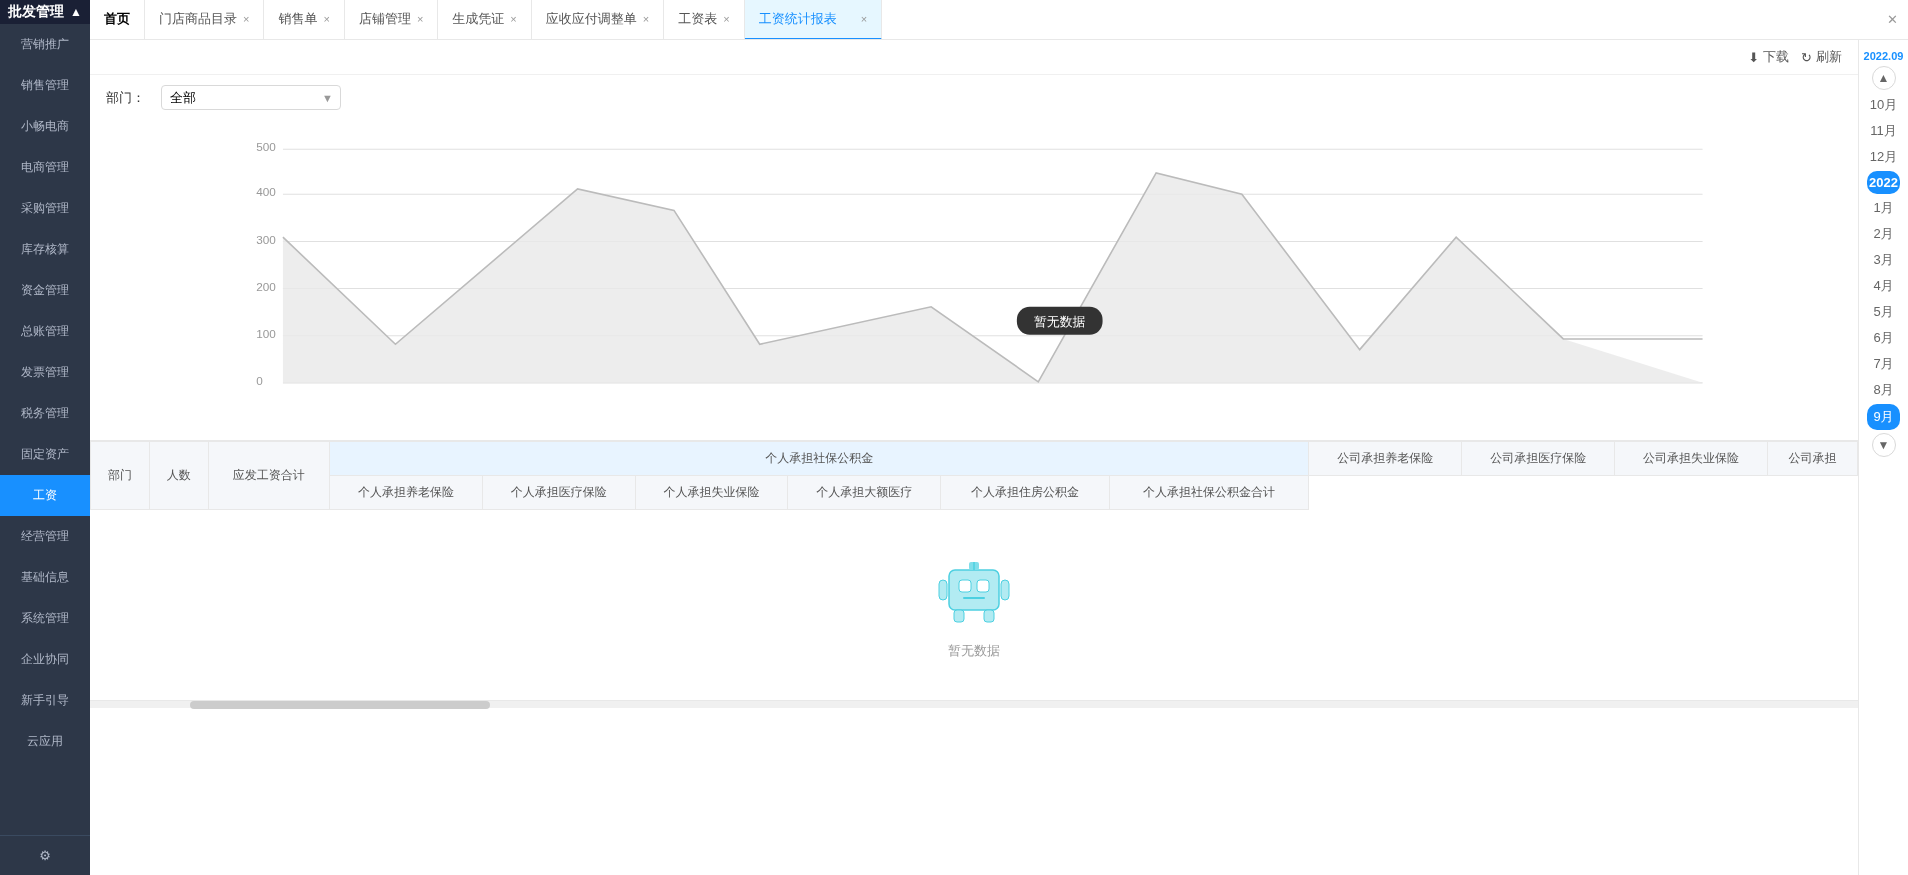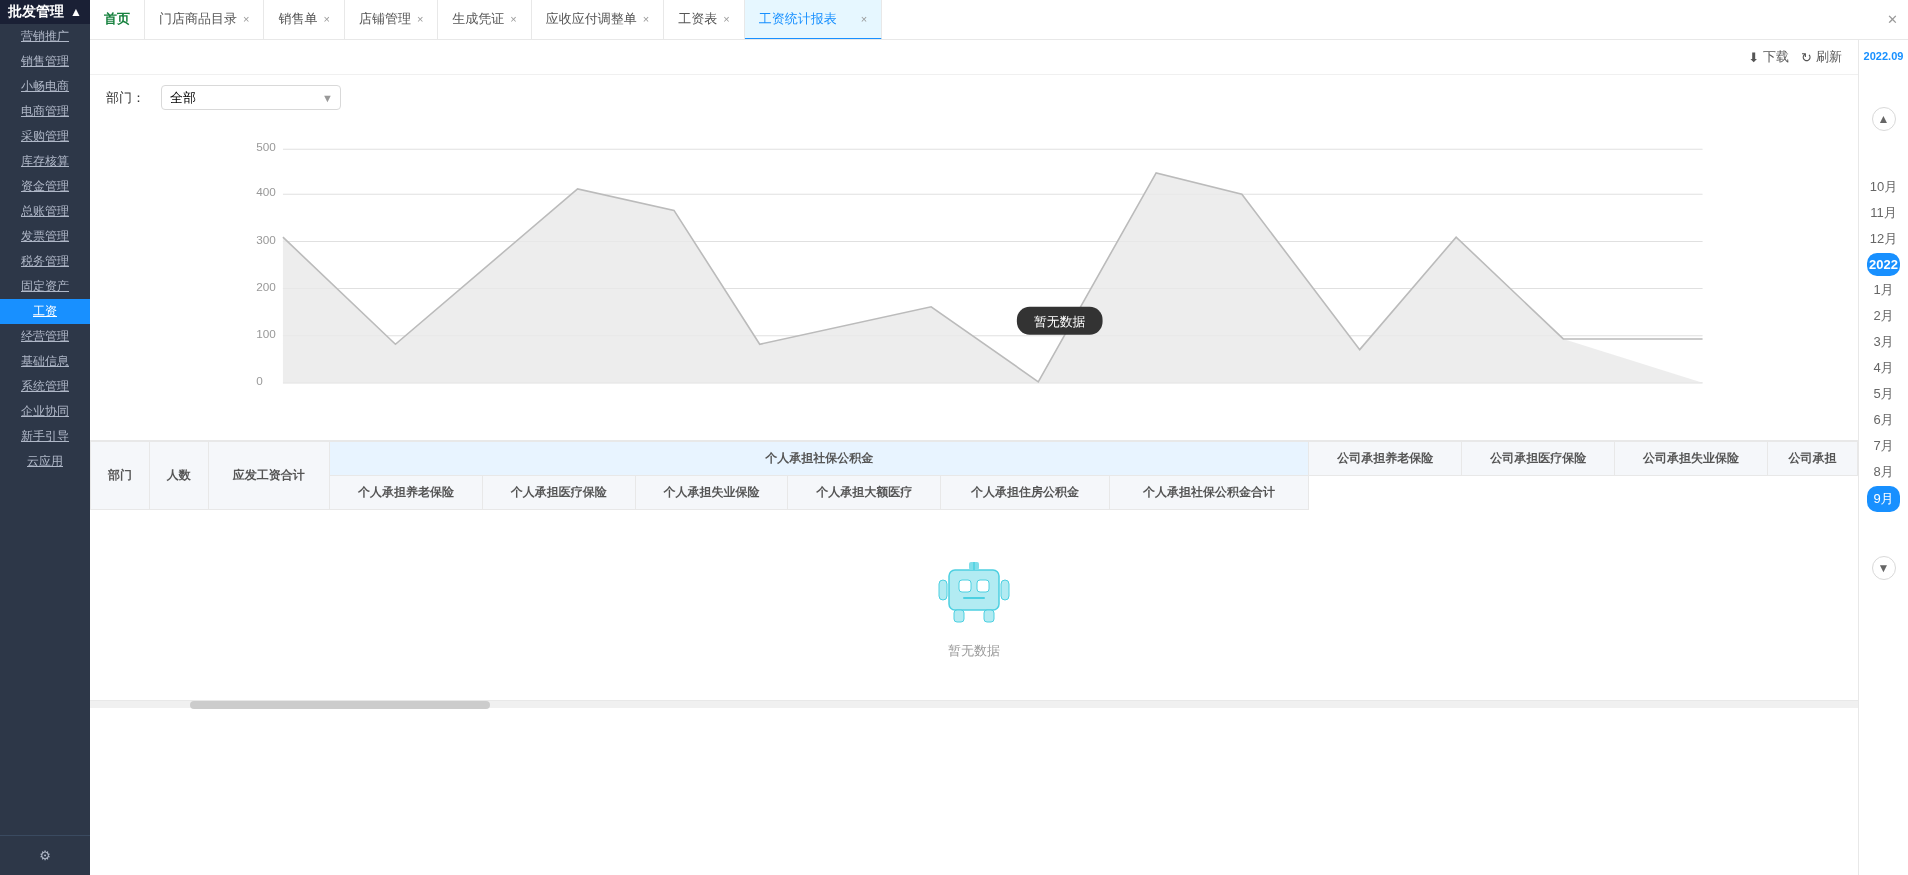--- a/index.html
+++ b/index.html
@@ -20,27 +20,26 @@
       color: #fff;
       padding: 10px 8px;
       font-size: 14px;
       font-weight: bold;
       display: flex;
       align-items: center;
       justify-content: space-between;
       height: 24px;
     }
     .sidebar-item {
-      padding: 4px 8px;
+      padding: 12px 8px;
       text-align: center;
       cursor: pointer;
       font-size: 12px;
       color: #b0b8c8;
       transition: background 0.2s;
-      text-decoration: underline;
     }
     .sidebar-item.active { background: #1890ff; color: #fff; }
     #sidebar-footer {
       margin-top: auto;
       padding: 12px 8px;
       text-align: center;
       color: #b0b8c8;
       cursor: pointer;
       border-top: 1px solid #3a4a60;
     }
@@ -69,21 +68,21 @@
       align-items: center;
       padding: 0 14px;
       height: 40px;
       border-right: 1px solid #e8e8e8;
       cursor: pointer;
       font-size: 13px;
       color: #555;
       gap: 6px;
       flex-shrink: 0;
     }
-    .tab-item:first-child { font-weight: bold; color: #15803d; }
+    .tab-item:first-child { font-weight: bold; color: #000000; }
     .tab-item.active { background: #e6f7ff; color: #1890ff; border-bottom: 2px solid #1890ff; gap: 24px; }
     .tab-close { color: #999; font-size: 11px; cursor: pointer; }
     #tabbar-end { margin-left: auto; padding: 0 10px; display: flex; gap: 6px; }
 
     
     #content {
       flex: 1;
       display: flex;
       overflow: hidden;
       position: relative;
@@ -182,21 +181,21 @@
       width: 100%;
       border-collapse: collapse;
       font-size: 12px;
     }
     .data-table th {
       background: #f5f7fa;
       border: 1px solid #e8e8e8;
       padding: 8px 10px;
       text-align: center;
       color: #555;
-      font-weight: bold;
+      font-weight: normal;
       white-space: nowrap;
     }
     .data-table th.group-header {
       background: #e8f4ff;
     }
 
     
     #no-data {
       display: flex;
       flex-direction: column;
@@ -216,21 +215,20 @@
     #timeline-panel {
       width: 50px;
       background: #fff;
       border-left: 1px solid #e8e8e8;
       display: flex;
       flex-direction: column;
       align-items: center;
       padding-top: 8px;
       overflow-y: auto;
       flex-shrink: 0;
-      gap: 41px;
     }
     .timeline-label {
       font-size: 13px;
       color: #666;
       padding: 4px 2px;
       cursor: pointer;
       text-align: left;
       width: 100%;
       display: flex;
       align-items: center;

